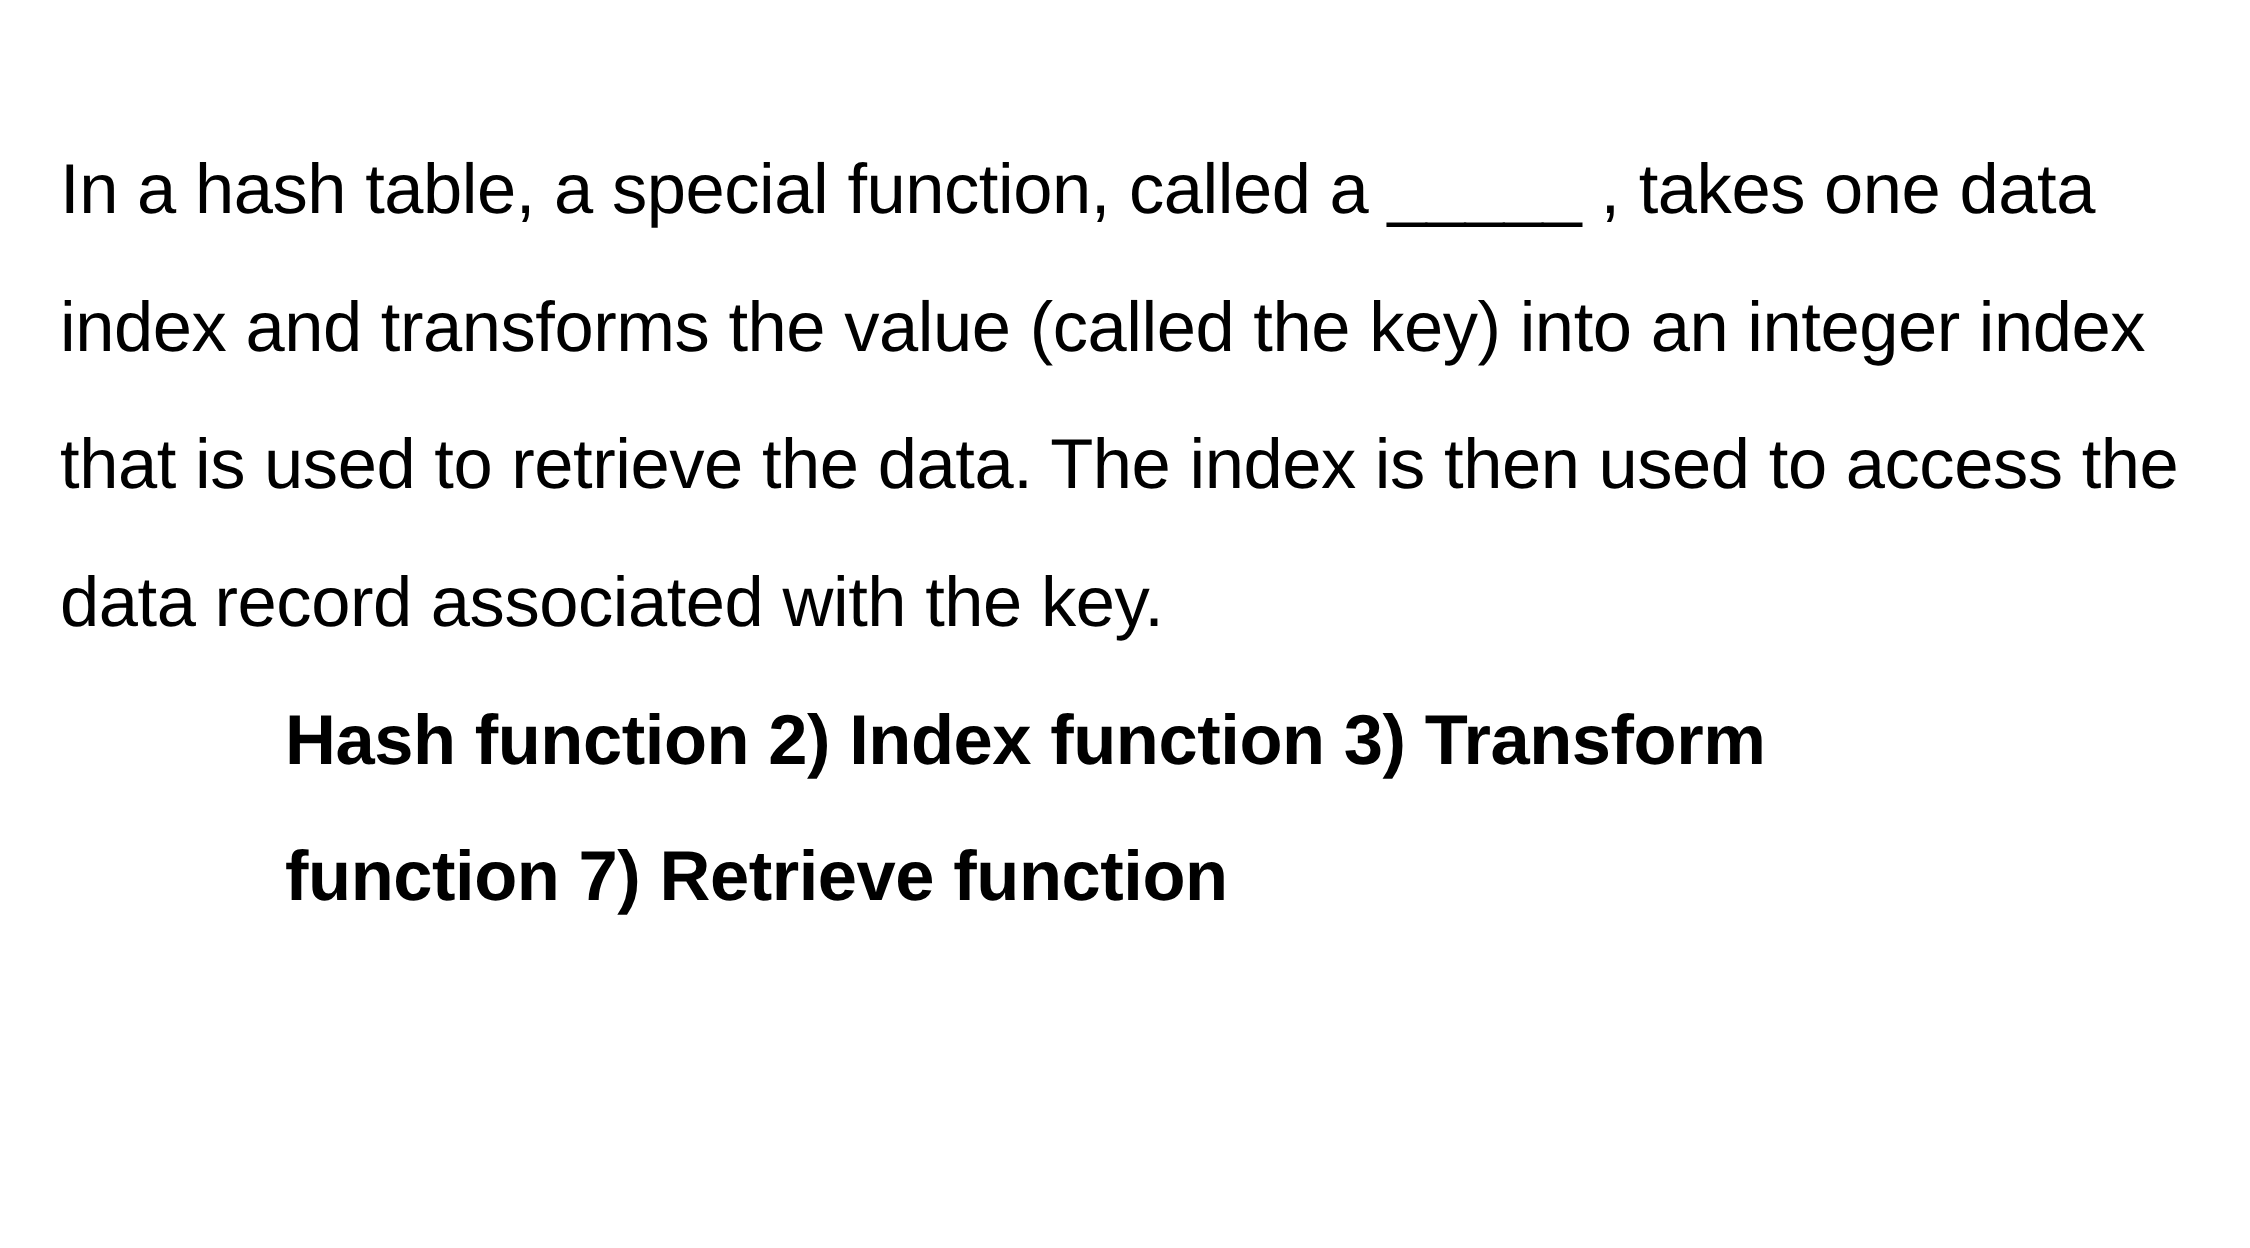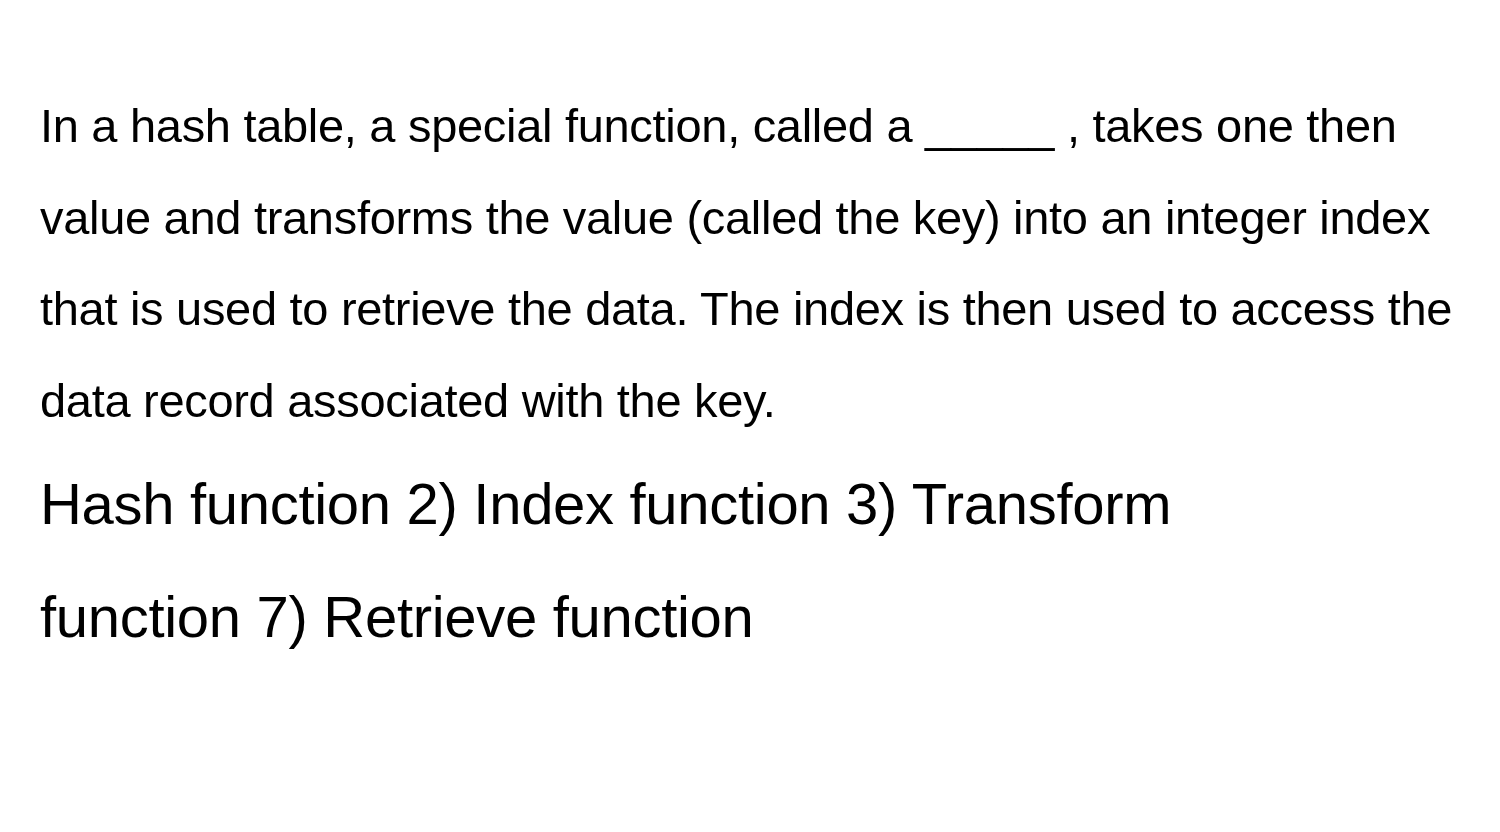--- a/index.html
+++ b/index.html
@@ -15,25 +15,26 @@
       color: #000000;
       padding: 80px 40px 40px 40px;
     }
     .question-text {
       font-size: 47px;
       line-height: 1.95;
       font-weight: 400;
       letter-spacing: -0.3px;
     }
     .options-text {
-      font-size: 58px;
+      font-size: 47px;
       line-height: 1.95;
-      font-weight: 400;
+      font-weight: 700;
+      margin-left: 150px;
       margin-top: 0px;
       letter-spacing: -0.3px;
     }
   </style>
 </head>
 <body>
 
-<div class="question-text">In a hash table, a special function, called a _____ , takes one then value and transforms the value (called the key) into an integer index that is used to retrieve the data. The index is then used to access the data record associated with the key.</div>
+<div class="question-text">In a hash table, a special function, called a _____ , takes one data index and transforms the value (called the key) into an integer index that is used to retrieve the data. The index is then used to access the data record associated with the key.</div>
 <div class="options-text">Hash function 2) Index function 3) Transform</div>
 <div class="options-text">function 7) Retrieve function</div>
 
 </body></html>

